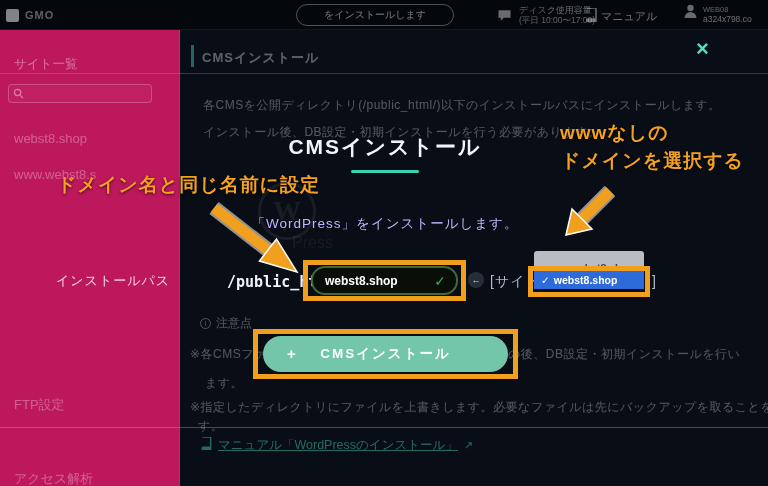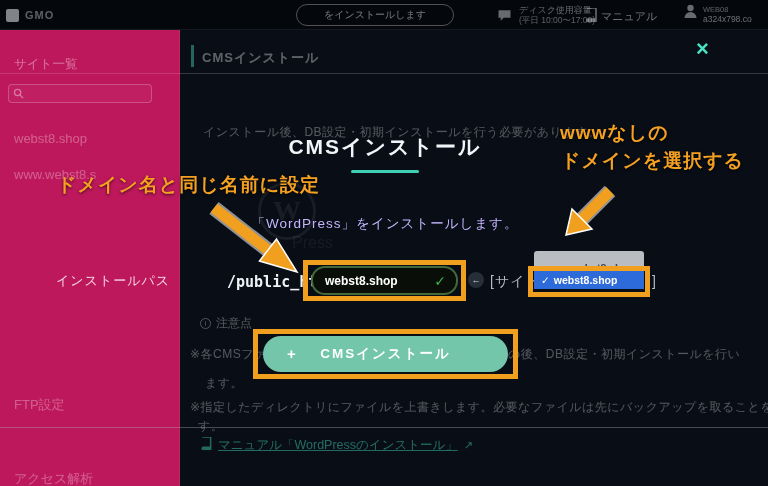--- a/index.html
+++ b/index.html
@@ -133,20 +133,21 @@
   <div class="abs sb-item" style="top:137px">www.webst8.s</div>
   <div class="abs sb-item" style="top:366px">FTP設定</div>
   <div class="abs sb-item" style="top:440px">アクセス解析</div>
 </div>
 
 <div class="abs panel">
   <div class="abs hd-accent"></div>
   <div class="abs hd-title">CMSインストール</div>
   <div class="abs hd-close">×</div>
   <div class="abs hd-div"></div>
+  <div class="abs desc" style="top:67px">各CMSを公開ディレクトリ(/public_html/)以下のインストールパスにインストールします。</div>
   <div class="abs desc" style="top:94px">インストール後、DB設定・初期インストールを行う必要があります。</div>
 </div>
 
 <div class="abs notes-title">
   <span class="i-circ">i</span>
   <span>注意点</span>
 </div>
 <div class="abs note" style="left:190px;top:346px">※各CMSファイルの設置のみを行います。ご利用にはその後、DB設定・初期インストールを行い</div>
 <div class="abs note" style="left:205px;top:375px">ます。</div>
 <div class="abs note" style="left:190px;top:399px">※指定したディレクトリにファイルを上書きします。必要なファイルは先にバックアップを取ることをお勧めしま</div>

